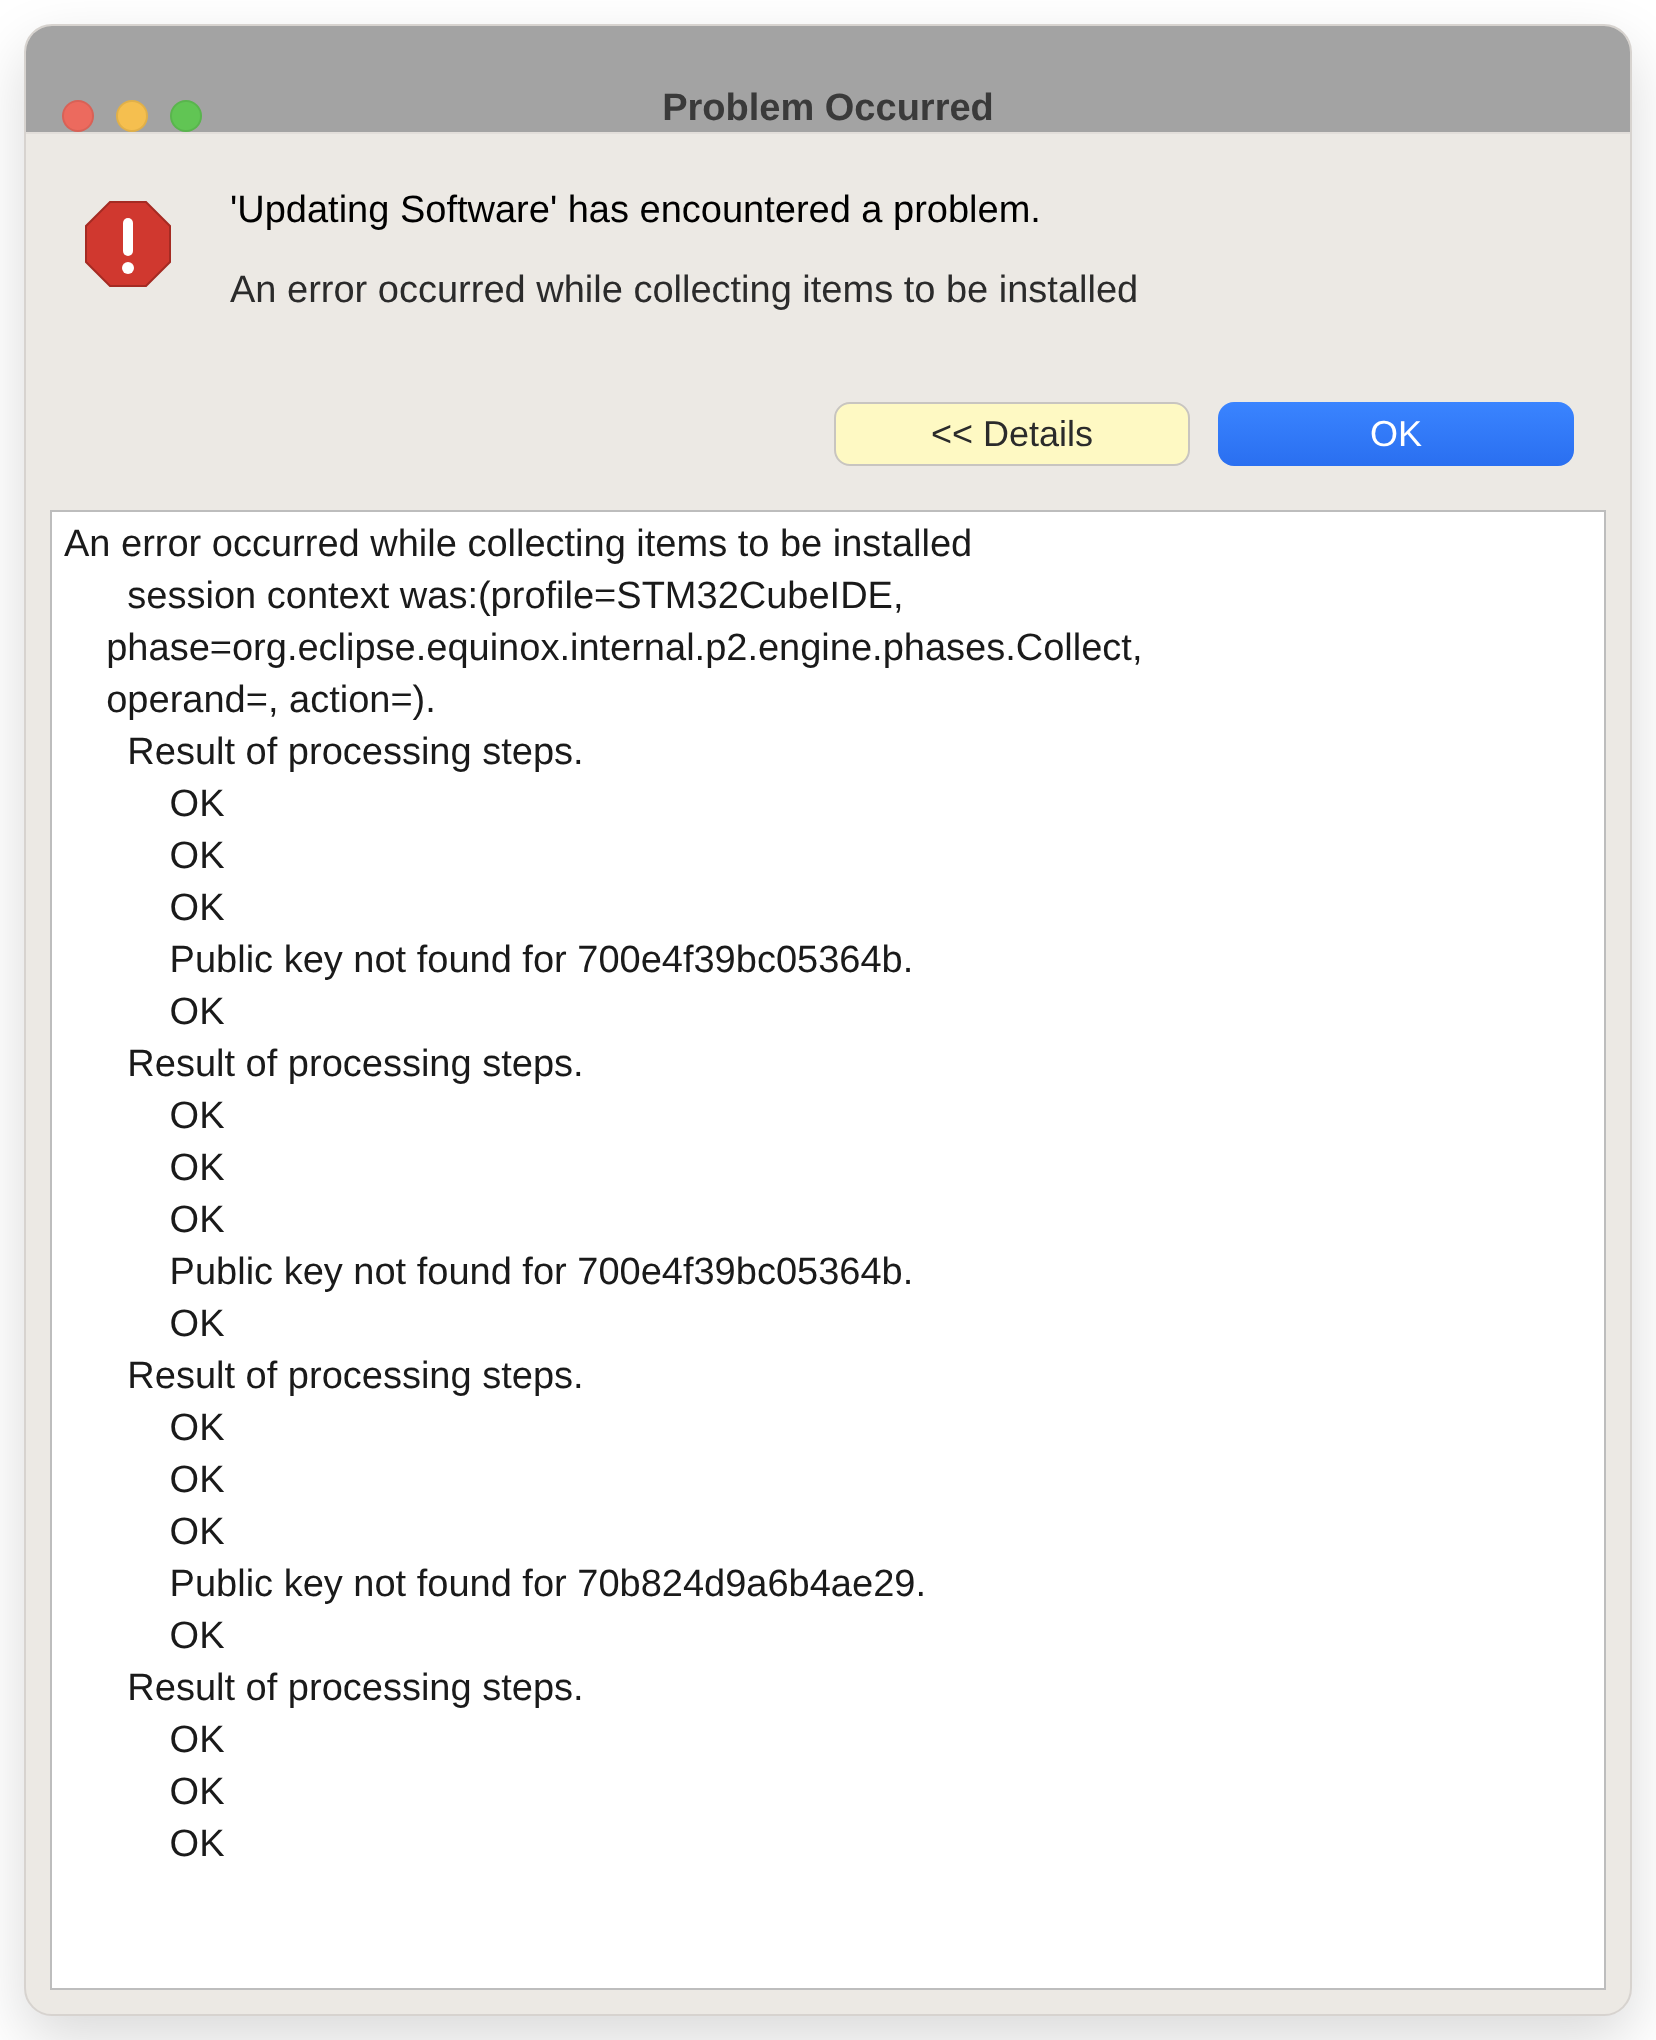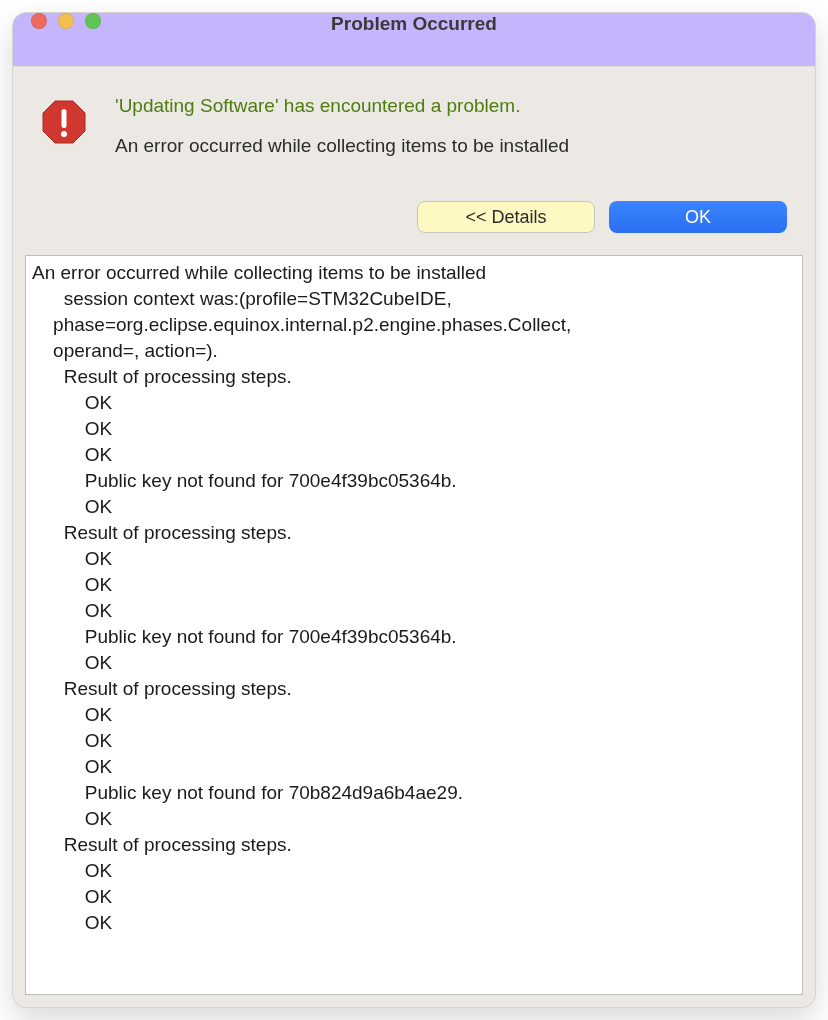--- a/index.html
+++ b/index.html
@@ -16,24 +16,24 @@
       border: 1px solid #d7d3cf;
       border-radius: 14px;
       background: #ece9e4;
       box-shadow: 0 12px 30px rgba(0,0,0,0.15);
       display: flex;
       flex-direction: column;
       overflow: hidden;
     }
     .titlebar {
       height: 54px;
-      background: #c4b5fd;
+      background: #a3a3a3;
       border-bottom: 1px solid #e2deda;
       display: flex;
-      align-items: flex-start;
+      align-items: flex-end;
       padding: 0 18px;
       position: relative;
     }
     .traffic-lights {
       display: flex;
       gap: 11px;
       align-items: center;
     }
     .tl {
       width: 16px; height: 16px;
@@ -56,21 +56,21 @@
     }
     .msg-row {
       display: flex;
       gap: 28px;
       align-items: flex-start;
     }
     .icon-slot { flex: 0 0 auto; padding-top: 4px; }
     .msg-text { flex: 1 1 auto; }
     .msg-headline {
       font-size: 19px;
-      color: #4d7c0f;
+      color: #000000;
       margin-bottom: 18px;
     }
     .msg-sub {
       font-size: 19px;
       color: #2b2b2b;
     }
     .buttons {
       display: flex;
       justify-content: flex-end;
       gap: 14px;

